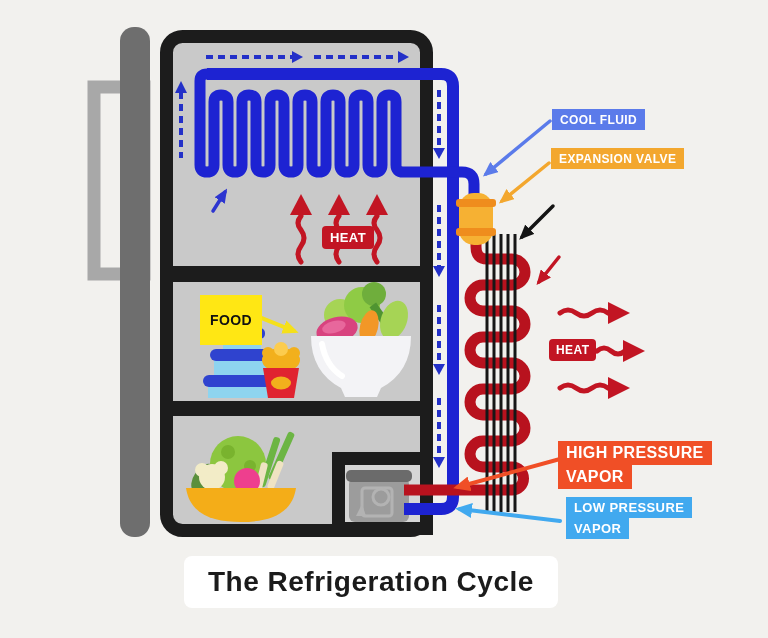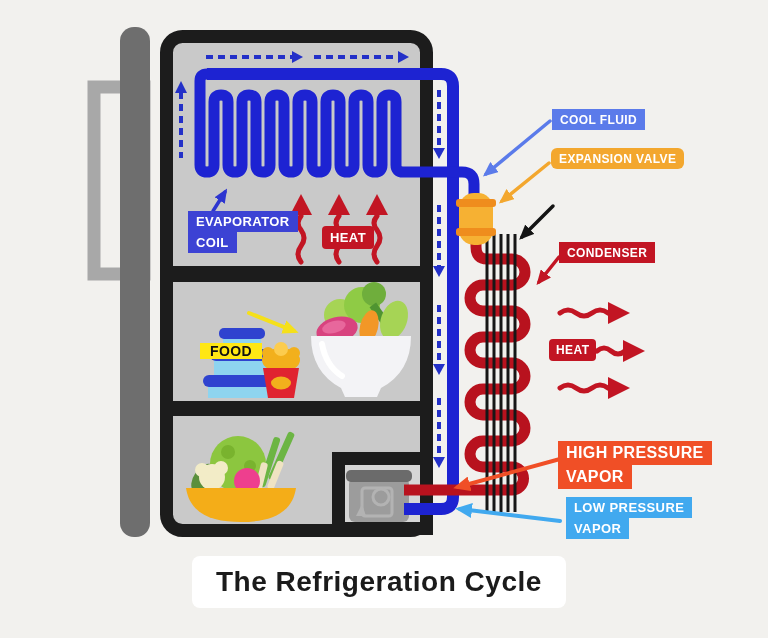--- a/index.html
+++ b/index.html
@@ -15,31 +15,31 @@
   body{width:768px;height:638px;background:var(--paper);
        font-family:"Liberation Sans", sans-serif; position:relative; overflow:hidden;}
   .stage{position:absolute;inset:0;}
   svg{position:absolute;left:0;top:0;}
   .lbl{position:absolute;color:#fff;font-weight:bold;font-size:12px;
        letter-spacing:.4px;line-height:1;white-space:nowrap;}
   .lbl .line{display:inline-block;padding:5px 8px 4px 8px;}
   .lbl .stack{display:flex;flex-direction:column;align-items:flex-start;}
   .lbl .stack .line{padding:4px 8px;}
   .cool{left:552px;top:109px;} .cool .line{background:var(--label-cool);}
-  .valve{left:551px;top:148px;} .valve .line{background:var(--label-valve);border-radius:6px;}
+  .valve{left:551px;top:148px;} .valve .line{background:var(--label-valve);}
   .fins{left:555px;top:192px;} .fins .line{background:var(--label-fins);}
   .cond{left:559px;top:242px;} .cond .line{background:var(--label-condenser);}
   .heatR{left:549px;top:339px;} .heatR .line{background:var(--label-condenser);border-radius:4px;padding:5px 7px;}
   .high{left:558px;top:441px;font-size:16px;} .high .line{background:var(--label-high);}
   .low{left:558px;top:497px;font-size:13px;} .low .line{background:var(--label-low);margin-left:8px;}
   .evap{left:188px;top:211px;font-size:13px;} .evap .line{background:var(--label-evaporator);}
   .heatT{left:322px;top:226px;font-size:13px;} .heatT .line{background:var(--label-condenser);border-radius:4px;padding:5px 8px;}
   .food{left:200px;top:295px;font-size:14px;color:#111;}
-  .food .line{background:var(--label-food);padding:1px 10px;margin-top:48px;}
-  .title{position:absolute;left:192px;top:556px;background:#ffffff;color:#1b1b1b;
+  .food .line{background:var(--label-food);padding:18px 10px;}
+  .title{position:absolute;left:184px;top:556px;background:#ffffff;color:#1b1b1b;
          font-size:28px;font-weight:bold;padding:10px 24px;border-radius:8px;
          letter-spacing:.5px;}
 </style>
 </head>
 <body>
 
 <div class="stage">
 
 <svg width="768" height="638" viewBox="0 0 768 638">
   <defs>
@@ -220,44 +220,35 @@
     <line x1="213" y1="211" x2="225" y2="192" stroke="#2d35d0" stroke-width="3.5" marker-end="url(#mRoyal)"></line>
   </g>
 </svg>
 
 <div class="lbl cool">
   <span class="line">COOL FLUID</span>
 </div>
 <div class="lbl valve">
   <span class="line">EXPANSION VALVE</span>
 </div>
-<div class="lbl cond">
-  <span class="line">CONDENSER</span>
-</div>
 <div class="lbl heatR">
   <span class="line">HEAT</span>
 </div>
 <div class="lbl high">
   <span class="stack">
     <span class="line">HIGH PRESSURE</span>
     <span class="line">VAPOR</span>
   </span>
 </div>
 <div class="lbl low">
   <span class="stack">
     <span class="line">LOW PRESSURE</span>
     <span class="line">VAPOR</span>
   </span>
 </div>
-<div class="lbl evap">
-  <span class="stack">
-    <span class="line">EVAPORATOR</span>
-    <span class="line">COIL</span>
-  </span>
-</div>
 <div class="lbl heatT">
   <span class="line">HEAT</span>
 </div>
 <div class="lbl food">
   <span class="line">FOOD</span>
 </div>
 
 <div class="title">The Refrigeration Cycle</div>
 
 </div>

